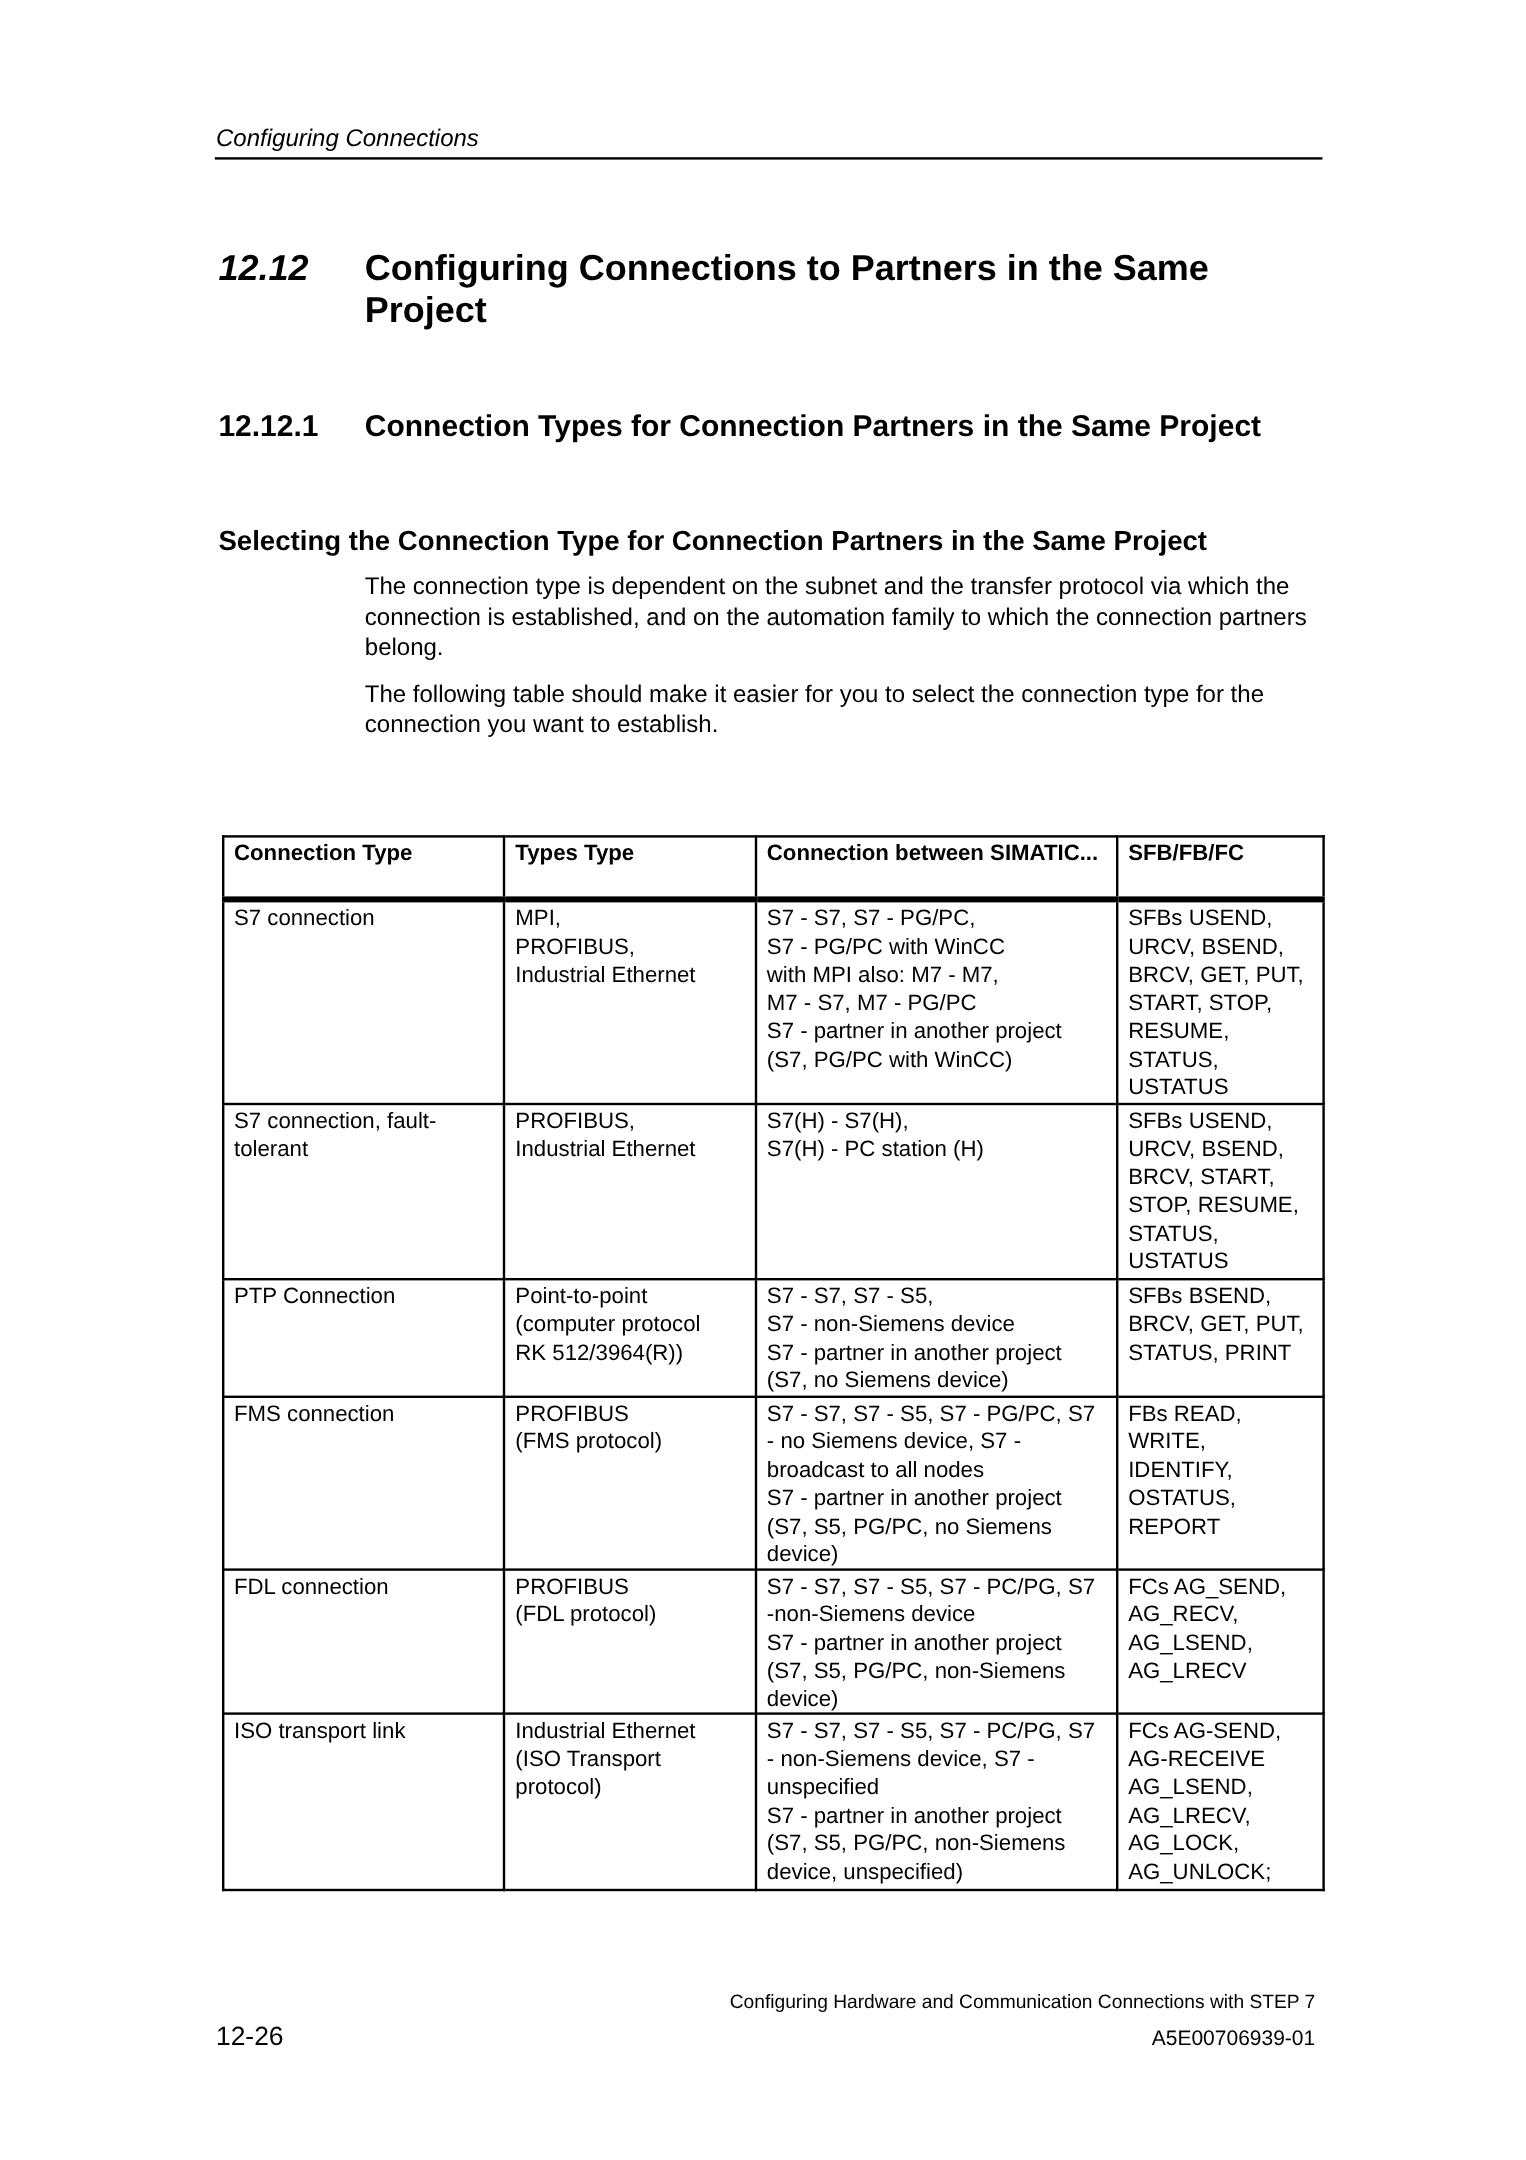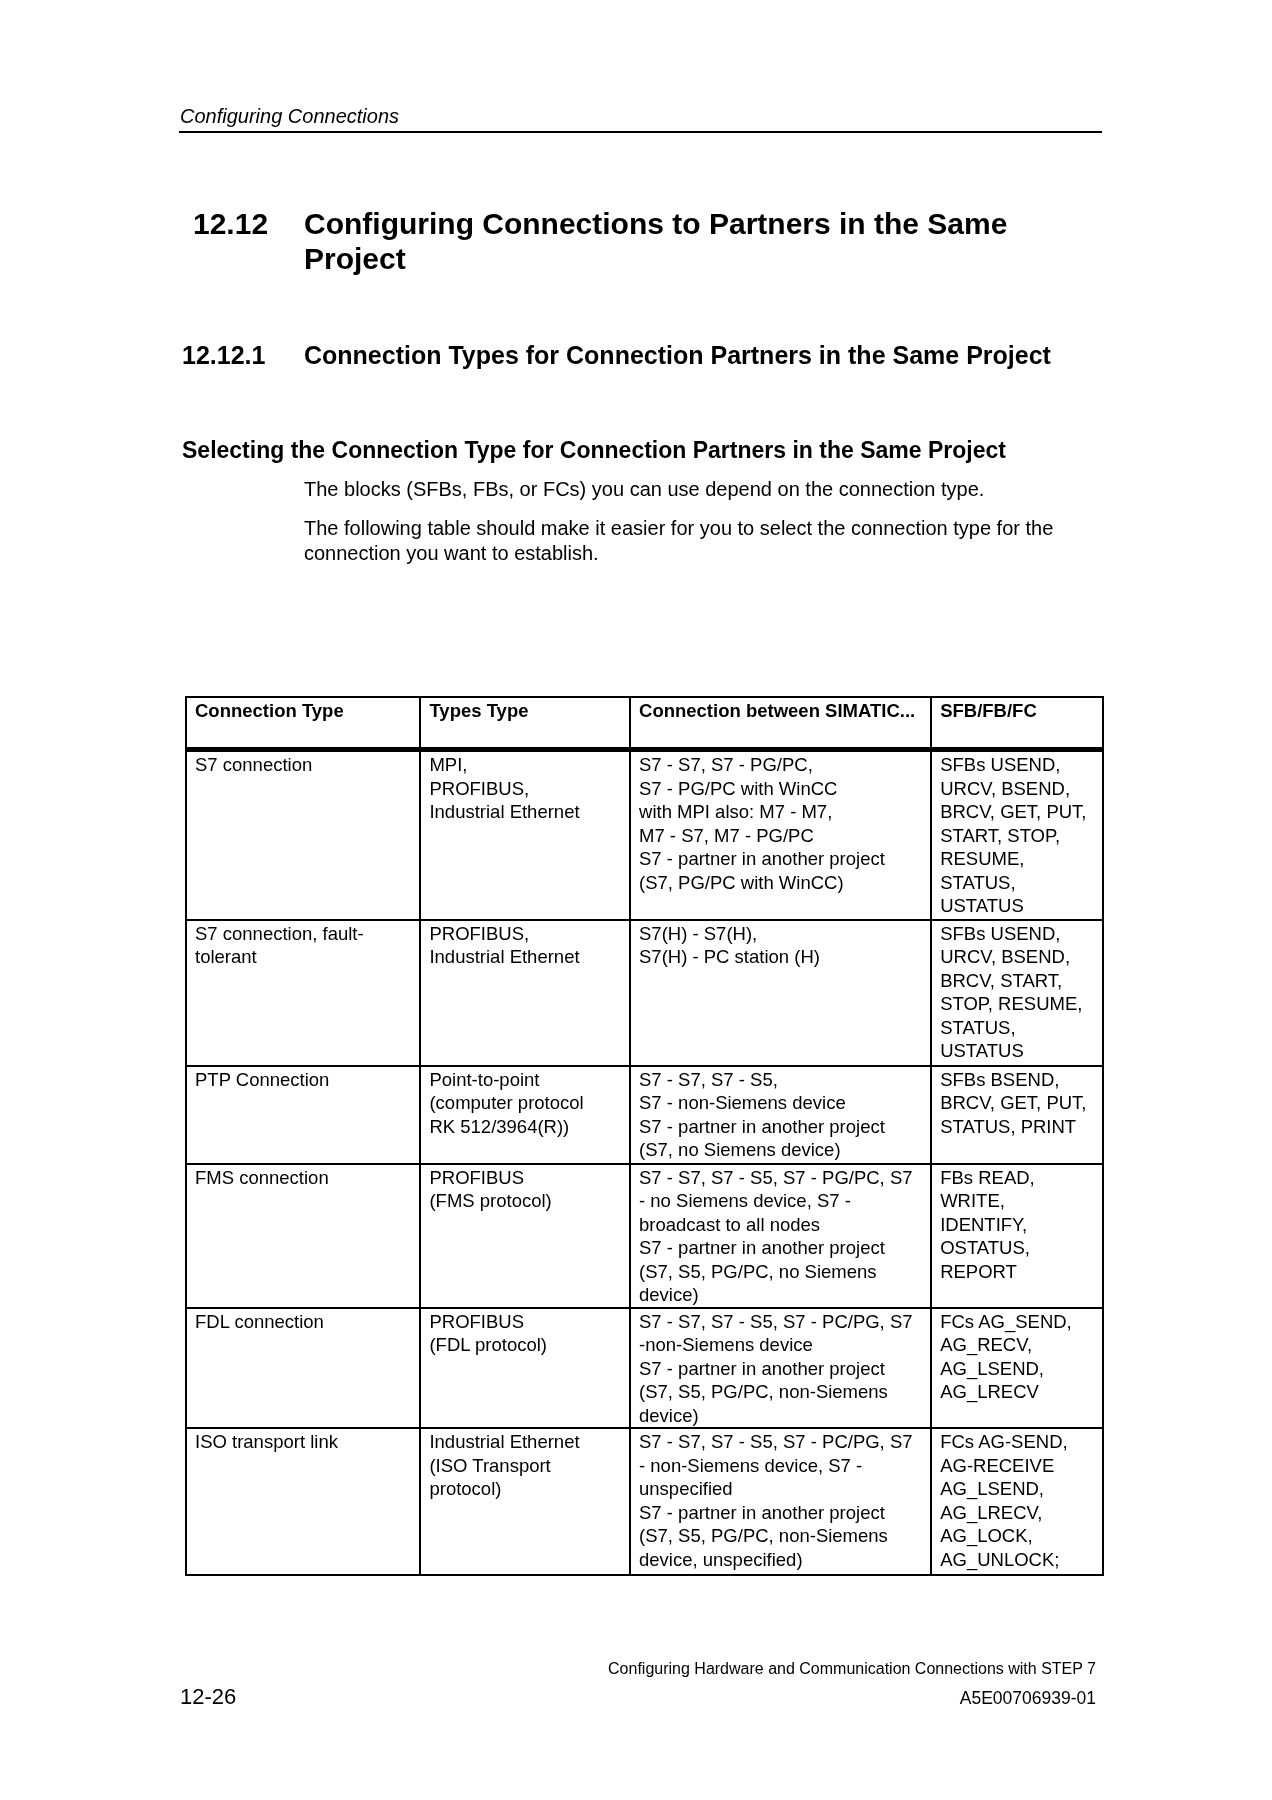--- a/index.html
+++ b/index.html
@@ -1,21 +1,21 @@
 <!DOCTYPE html>
 <html><head>
 <meta charset="utf-8">
 <style>
   html, body { margin: 0; padding: 0; background: #ffffff; }
   body { width: 1272px; height: 1800px; position: relative; overflow: hidden;
          font-family: "Liberation Sans", sans-serif; color: #000; }
   .running-head { position: absolute; left: 180px; top: 105px; font-size: 20px; font-style: italic; }
   .head-rule { position: absolute; left: 179px; top: 131px; width: 923px; height: 2px; background: #000; }
   .h1 { position: absolute; left: 182px; top: 206px; font-size: 30px; font-weight: bold; line-height: 35px; }
-  .h1 .num { position: absolute; left: 11px; top: 0; }
+  .h1 .num { position: absolute; left: 0; top: 0; font-style: italic; }
   .h1 .title { position: absolute; left: 122px; top: 0; width: 760px; }
   .h2 { position: absolute; left: 182px; top: 341px; font-size: 25px; font-weight: bold; white-space: nowrap; }
   .h2 .num { position: absolute; left: 0; }
   .h2 .title { position: absolute; left: 122px; }
   .h3 { position: absolute; left: 182px; top: 437px; font-size: 23px; font-weight: bold; white-space: nowrap; }
   .body-text { position: absolute; left: 304px; top: 477px; width: 800px; font-size: 20px; line-height: 25.5px; }
   .body-text p { margin: 0 0 13px 0; }
   table.conn { position: absolute; left: 185px; top: 696px; width: 919px; border-collapse: collapse;
                font-size: 18.5px; line-height: 23.5px; padding-left: 16px; }
   table.conn th, table.conn td { border: 2px solid #000; vertical-align: top; text-align: left; padding: 1px 7px 0 8px; }
@@ -42,21 +42,21 @@
 </div>
 
 <div class="h2">
   <span class="num">12.12.1</span>
   <span class="title">Connection Types for Connection Partners in the Same Project</span>
 </div>
 
 <div class="h3">Selecting the Connection Type for Connection Partners in the Same Project</div>
 
 <div class="body-text">
-  <p>The blocks (SFBs, FBs, or FCs) you can use depend on the connection type.</p>
+  <p>The connection type is dependent on the subnet and the transfer protocol via which the connection is established, and on the automation family to which the connection partners belong.</p>
   <p>The following table should make it easier for you to select the connection type for the connection you want to establish.</p>
 </div>
 
 <table class="conn">
   <colgroup>
       <col class="c1">
       <col class="c2">
       <col class="c3">
       <col class="c4">
     </colgroup>

